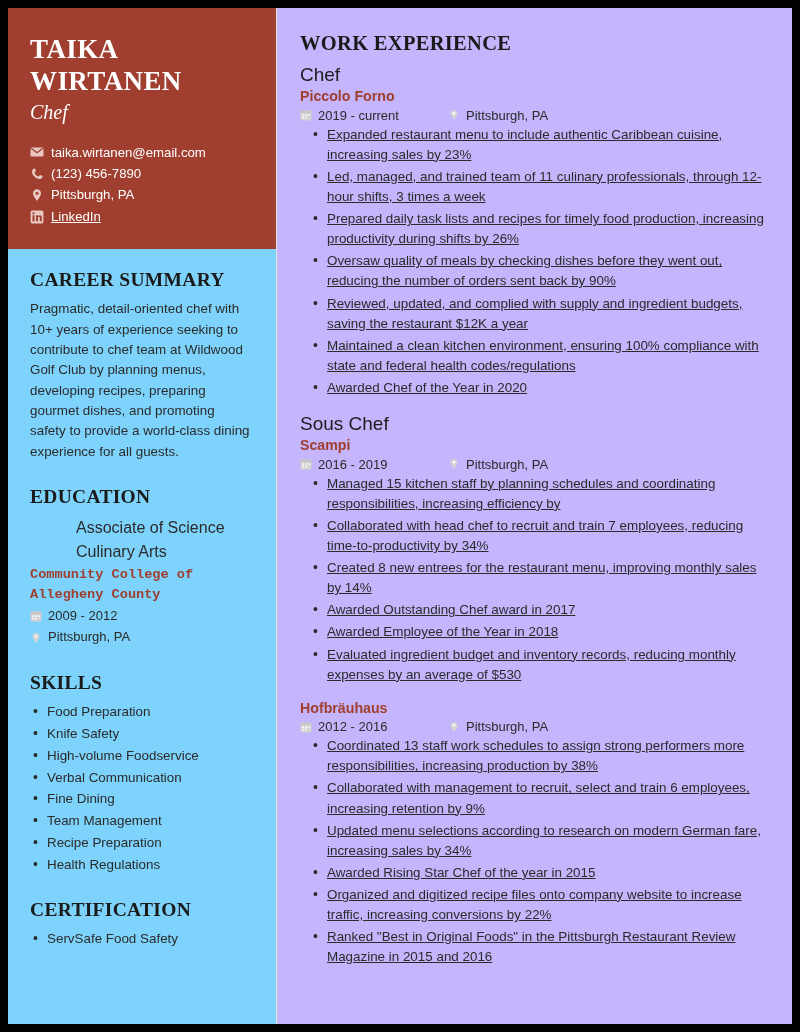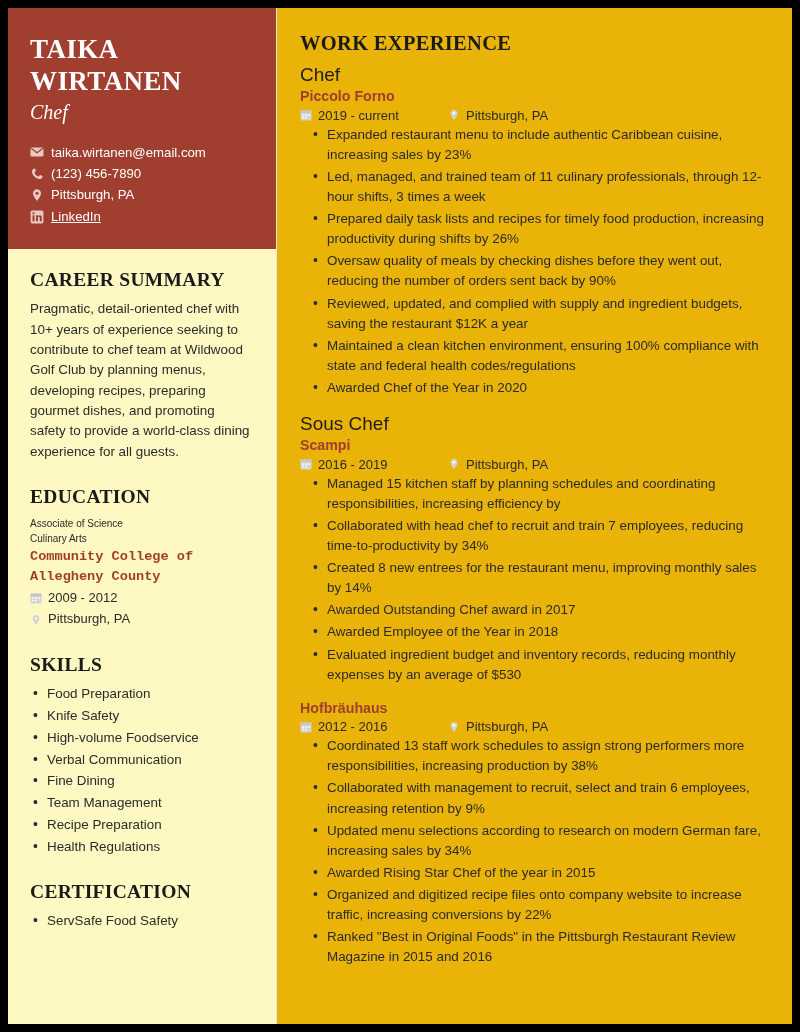--- a/index.html
+++ b/index.html
@@ -24,21 +24,21 @@
     height: 1016px;
     background: #ffffff;
     display: flex;
     overflow: hidden;
   }
 
   
   .sidebar {
     width: 269px;
     flex: 0 0 269px;
-    background: #fef9c3;
+    background: #7dd3fc;
     border-right: 1px solid #e6e6e6;
     display: flex;
     flex-direction: column;
   }
   .identity {
     background: #a03f2f;
     color: #ffffff;
     padding: 26px 22px 22px 22px;
   }
   .name {
@@ -99,23 +99,24 @@
   }
   .side-block { margin-bottom: 24px; }
   .side-block:last-child { margin-bottom: 0; }
   .summary-text {
     font-size: 13.4px;
     line-height: 1.52;
     color: #2b2b2b;
     margin: 0;
   }
   .edu-line {
-    font-size: 10px;
+    font-size: 16px;
     line-height: 1.5;
     color: #2b2b2b;
+    margin-left: 46px;
   }
   .edu-school {
     font-size: 13.6px;
     line-height: 1.45;
     color: #a03f2f;
     font-weight: bold;
     margin-top: 1px;
     font-family: Liberation Mono, monospace;
   }
   .meta-row {
@@ -153,21 +154,21 @@
     position: absolute;
     left: 3px;
     top: -1px;
     font-size: 14px;
     color: #2b2b2b;
   }
 
   
   .main {
     flex: 1 1 auto;
-    background: #eab308;
+    background: #c4b5fd;
     padding: 24px 22px 24px 23px;
   }
   .main-h {
     font-family: "Liberation Serif", serif;
     font-weight: bold;
     font-size: 20.5px;
     letter-spacing: 0.3px;
     color: #1a1a1a;
     margin: 0 0 8px 0;
     text-transform: uppercase;
@@ -215,20 +216,21 @@
     margin: 0;
     padding: 0 0 0 10px;
   }
   .job-bullets li {
     position: relative;
     padding-left: 17px;
     font-size: 13.4px;
     line-height: 1.5;
     color: #2b2b2b;
     margin-bottom: 2px;
+    text-decoration: underline;
   }
   .job-bullets li::before {
     content: "\2022";
     position: absolute;
     left: 3px;
     top: -1px;
     font-size: 14px;
     color: #2b2b2b;
   }
 </style>

